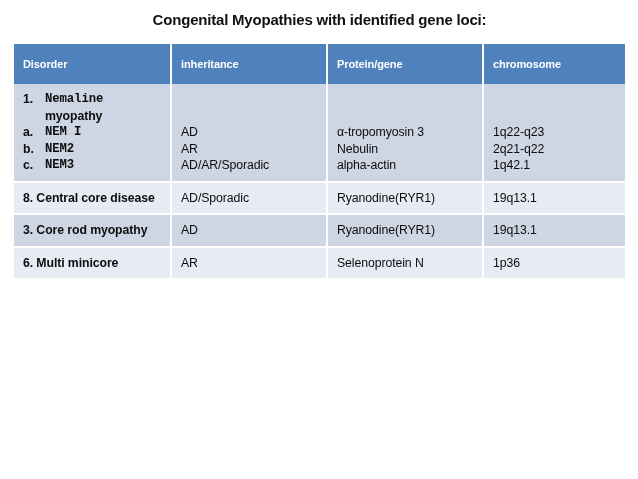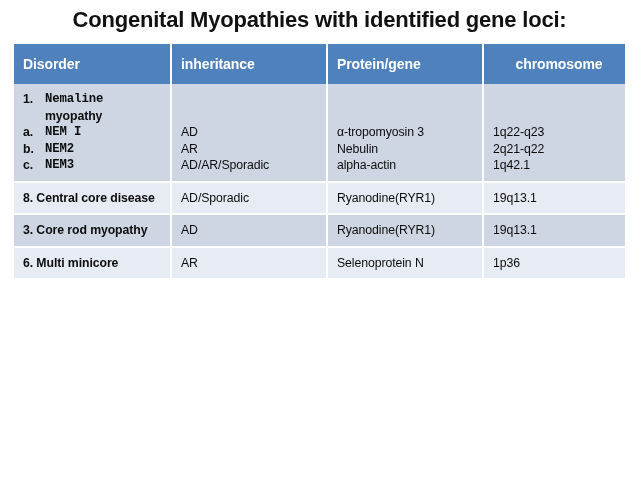--- a/index.html
+++ b/index.html
@@ -18,21 +18,21 @@
     width: 638px;
     height: 479px;
     background: #ffffff;
   }
   .slide-title {
     position: absolute;
     left: 14px;
     top: 8px;
     width: 611px;
     text-align: center;
-    font-size: 22px;
+    font-size: 15px;
     font-weight: bold;
     color: #111111;
     letter-spacing: -0.2px;
     line-height: 24px;
   }
   .table-wrap {
     position: absolute;
     left: 14px;
     top: 44px;
     width: 611px;
@@ -43,32 +43,31 @@
     table-layout: fixed;
   }
   table.gene-table col.c0 { width: 157px; }
   table.gene-table col.c1 { width: 156px; }
   table.gene-table col.c2 { width: 156px; }
   table.gene-table col.c3 { width: 142px; }
 
   table.gene-table thead th {
     background: #4f81bd;
     color: #ffffff;
-    font-size: 14px;
+    font-size: 11px;
     font-weight: bold;
     text-align: left;
     vertical-align: middle;
     height: 40px;
     padding: 0 0 0 9px;
     border-right: 2px solid #ffffff;
     letter-spacing: -0.1px;
   }
   table.gene-table thead th.last {
     border-right: none;
-    text-align: center;
   }
 
   table.gene-table tbody td {
     font-size: 12.3px;
     color: #0d0d0d;
     vertical-align: top;
     padding: 7px 6px 7px 9px;
     border-right: 2px solid #ffffff;
     border-bottom: 2px solid #ffffff;
     line-height: 16.5px;

